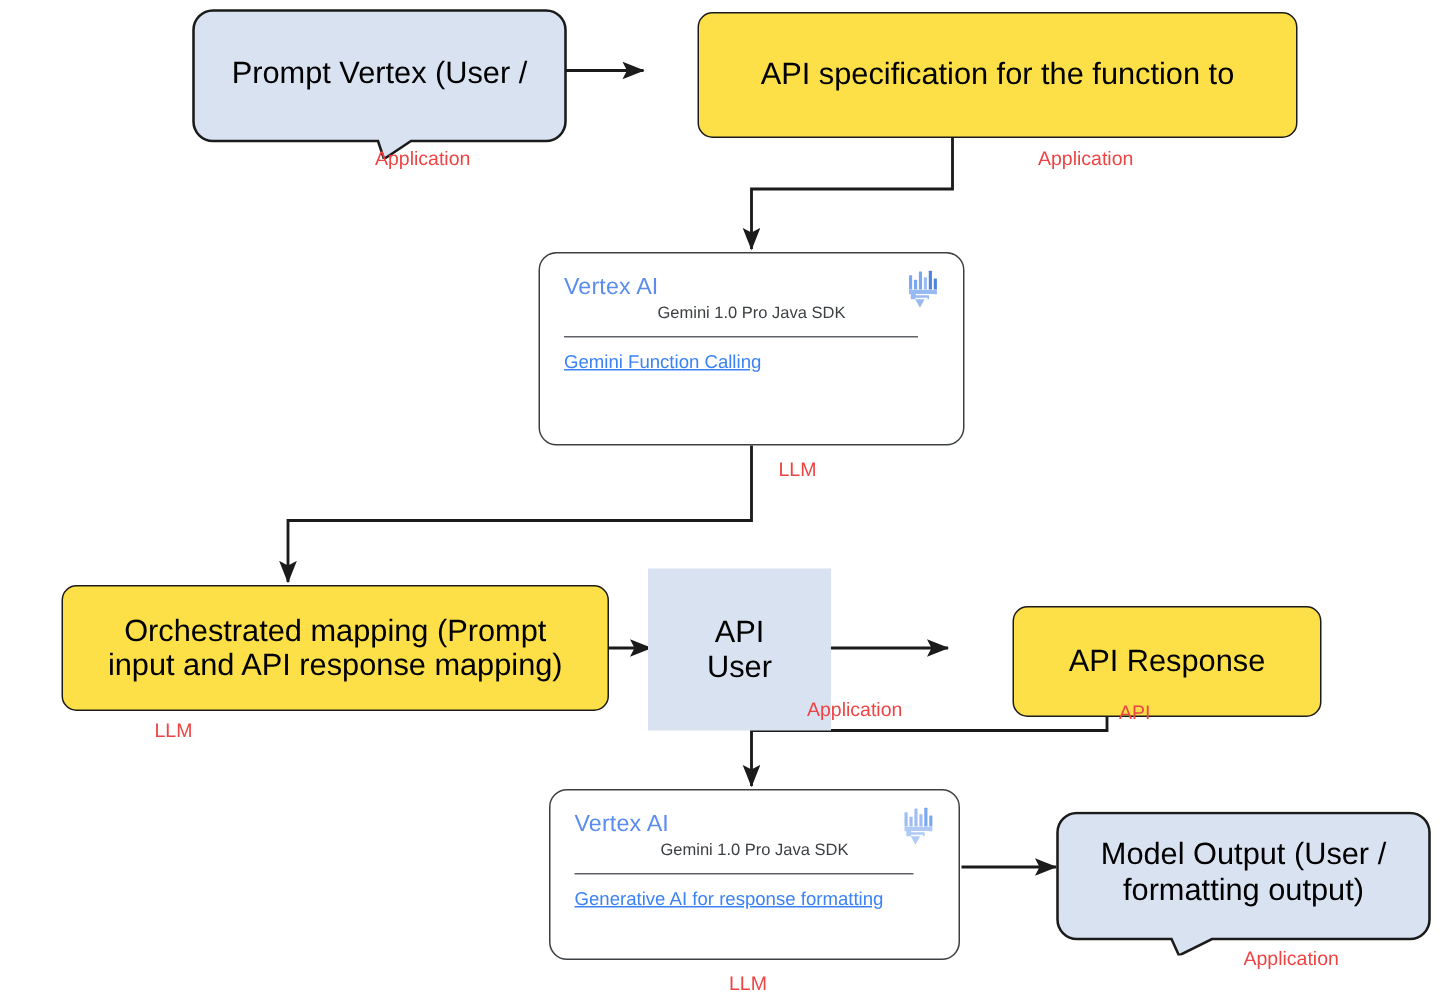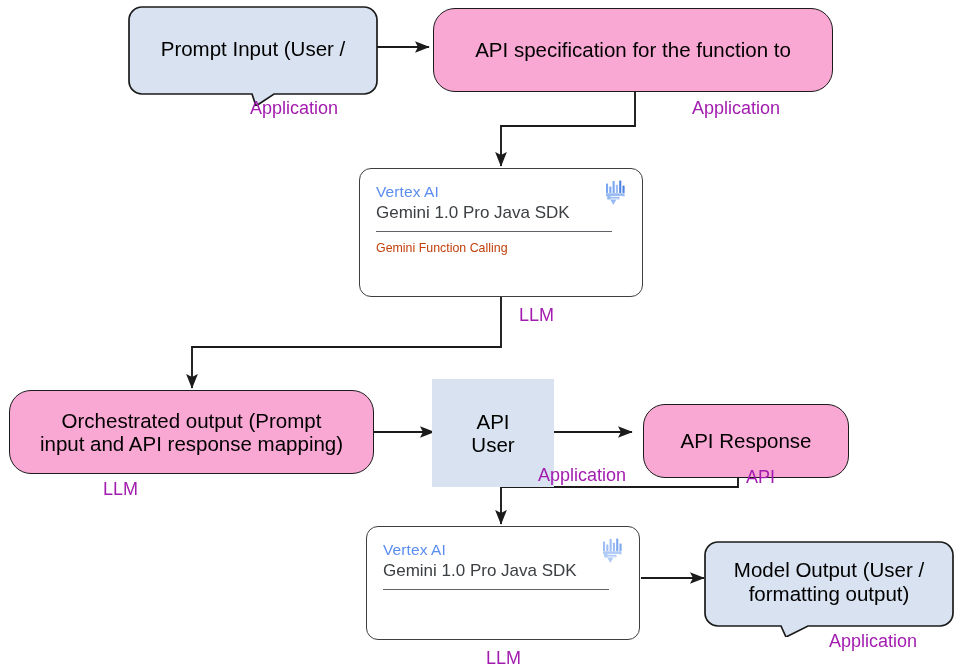--- a/index.html
+++ b/index.html
@@ -28,71 +28,74 @@
     position: absolute;
     box-sizing: border-box;
     display: flex;
     align-items: center;
     justify-content: center;
     text-align: center;
     color: #000000;
   }
 
   .rounded-box {
-    background: #f9a8d4;
+    background: #fde047;
     border: 1.6px solid #1b1b1b;
-    border-radius: 22px;
+    border-radius: 10px;
     font-size: 20.5px;
     line-height: 1.14;
     padding: 4px 12px;
+    margin-left: 32px;
   }
 
   .card {
     position: absolute;
     box-sizing: border-box;
     background: #ffffff;
     border: 1.4px solid #3c4043;
     border-radius: 12px;
     padding: 13px 16px 11px 16px;
   }
   .card-title {
     color: #5b8def;
     font-size: 15.5px;
     letter-spacing: .1px;
     line-height: 1.25;
   }
   .card-sub {
     color: #3c4043;
-    font-size: 17px;
+    font-size: 11px;
     line-height: 1.3;
     margin-top: 1px;
+    text-align: center;
   }
   .card-rule {
     height: 0;
     border-top: 1.6px solid #5f6368;
     margin: 7px 14px 0 0;
   }
   .card-foot {
-    color: #c2410c;
+    color: #3b82f6;
     font-size: 12.4px;
     line-height: 1.3;
     margin-top: 8px;
+    text-decoration: underline;
   }
   .card-icon {
     position: absolute;
     right: 14px;
     top: 11px;
     width: 24px;
     height: 27px;
   }
 
   .tag {
     position: absolute;
-    color: #a21caf;
-    font-size: 18px;
+    color: #ef4444;
+    font-size: 13px;
     white-space: nowrap;
   }
 
   .octa {
     position: absolute;
     background: #d8e2f0;
     display: flex;
     align-items: center;
     justify-content: center;
     text-align: center;
@@ -126,21 +129,21 @@
     <path d="M738,461 L738,487 L501,487 L501,524" fill="none" stroke="#1b1b1b" stroke-width="1.9" marker-end="url(#arrow)"></path>
 
     <path d="M641,578 L704,578" fill="none" stroke="#1b1b1b" stroke-width="1.9" marker-end="url(#arrow)"></path>
   </svg>
 
   <svg style="position:absolute;left:128px;top:6px;" width="250" height="100" viewBox="0 0 250 100">
     <path d="M14,1 h222 a13,13 0 0 1 13,13 v61 a13,13 0 0 1 -13,13
              h-90 l-18,12 l-4,-12 h-110 a13,13 0 0 1 -13,-13 v-61 a13,13 0 0 1 13,-13 z" fill="#d8e2f0" stroke="#1b1b1b" stroke-width="1.7"></path>
   </svg>
   <div class="node" style="left:132px;top:10px;width:242px;height:78px;flex-direction:column;">
-    <span style="font-size:20.5px;line-height:1.18;">Prompt Input (User /</span>
+    <span style="font-size:20.5px;line-height:1.18;">Prompt Vertex (User /</span>
   </div>
   <div class="tag" style="left:250px;top:98px;">Application</div>
 
   <div class="node rounded-box" style="left:433px;top:8px;width:400px;height:84px;flex-direction:column;">
     <span>API specification for the function to</span>
   </div>
   <div class="tag" style="left:692px;top:98px;">Application</div>
 
   <div class="card" style="left:359px;top:168px;width:284px;height:129px;">
     <div class="card-title">Vertex AI</div>
@@ -160,21 +163,21 @@
         <rect x="15.2" y="0.5" width="2.1" height="12.5" rx="0.4"></rect>
         <rect x="18.5" y="5.6" width="2.1" height="7.4" rx="0.4"></rect>
       </g>
       <path d="M2.0,13.2 h18.6 v3.0 h-5.2 v3.3 h-3.0 l-3.1,5.6 l-3.1,-5.6 h-3.0 v-3.3 h-1.2 z" fill="#8fb4f2" opacity="0.92"></path>
       <path d="M6.4,16.4 h11.9 M6.4,19.0 h8.0" stroke="#ffffff" stroke-width="0.9" fill="none"></path>
     </svg>
   </div>
   <div class="tag" style="left:519px;top:305px;">LLM</div>
 
   <div class="node rounded-box" style="left:9px;top:390px;width:365px;height:84px;flex-direction:column;">
-    <span>Orchestrated output (Prompt</span>
+    <span>Orchestrated mapping (Prompt</span>
     <span>input and API response mapping)</span>
   </div>
   <div class="tag" style="left:103px;top:479px;">LLM</div>
 
   <svg style="position:absolute;left:432px;top:379px;" width="122" height="108" viewBox="0 0 122 108">
     <polygon points="44,2 78,2 113,34 107,82 78,105 42,105 11,80 5,35" fill="#d8e2f0" stroke="#1b1b1b" stroke-width="1.8" stroke-linejoin="round"></polygon>
   </svg>
   <div class="octa" style="left:432px;top:379px;width:122px;height:108px;flex-direction:column;">
     <span>API</span>
     <span>User</span>
@@ -183,20 +186,21 @@
 
   <div class="node rounded-box" style="left:643px;top:404px;width:206px;height:74px;">
     <span>API Response</span>
   </div>
   <div class="tag" style="left:746px;top:467px;">API</div>
 
   <div class="card" style="left:366px;top:526px;width:274px;height:114px;">
     <div class="card-title">Vertex AI</div>
     <div class="card-sub">Gemini 1.0 Pro Java SDK</div>
     <div class="card-rule"></div>
+    <div class="card-foot">Generative AI for response formatting</div>
     <svg class="card-icon" viewBox="0 0 24 27">
       <g fill="#9dbdf4">
         <rect x="2.0" y="3.5" width="2.1" height="9.5" rx="0.4"></rect>
         <rect x="5.3" y="6.5" width="2.1" height="6.5" rx="0.4"></rect>
         <rect x="8.6" y="1.0" width="2.1" height="12" rx="0.4"></rect>
         <rect x="11.9" y="4.8" width="2.1" height="8.2" rx="0.4"></rect>
       </g>
       <g fill="#7aa7ef">
         <rect x="15.2" y="0.5" width="2.1" height="12.5" rx="0.4"></rect>
         <rect x="18.5" y="5.6" width="2.1" height="7.4" rx="0.4"></rect>

